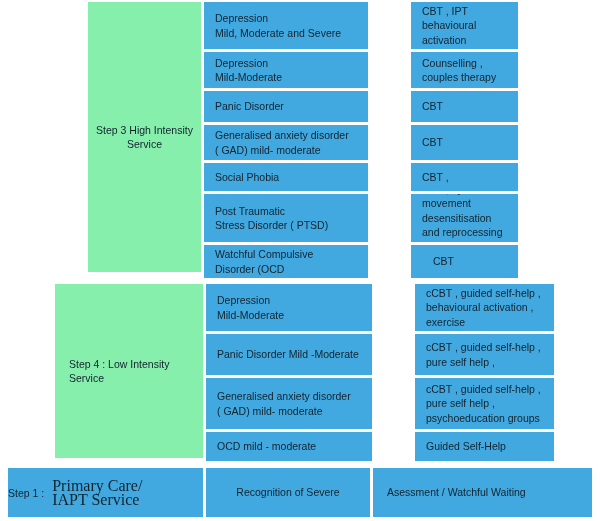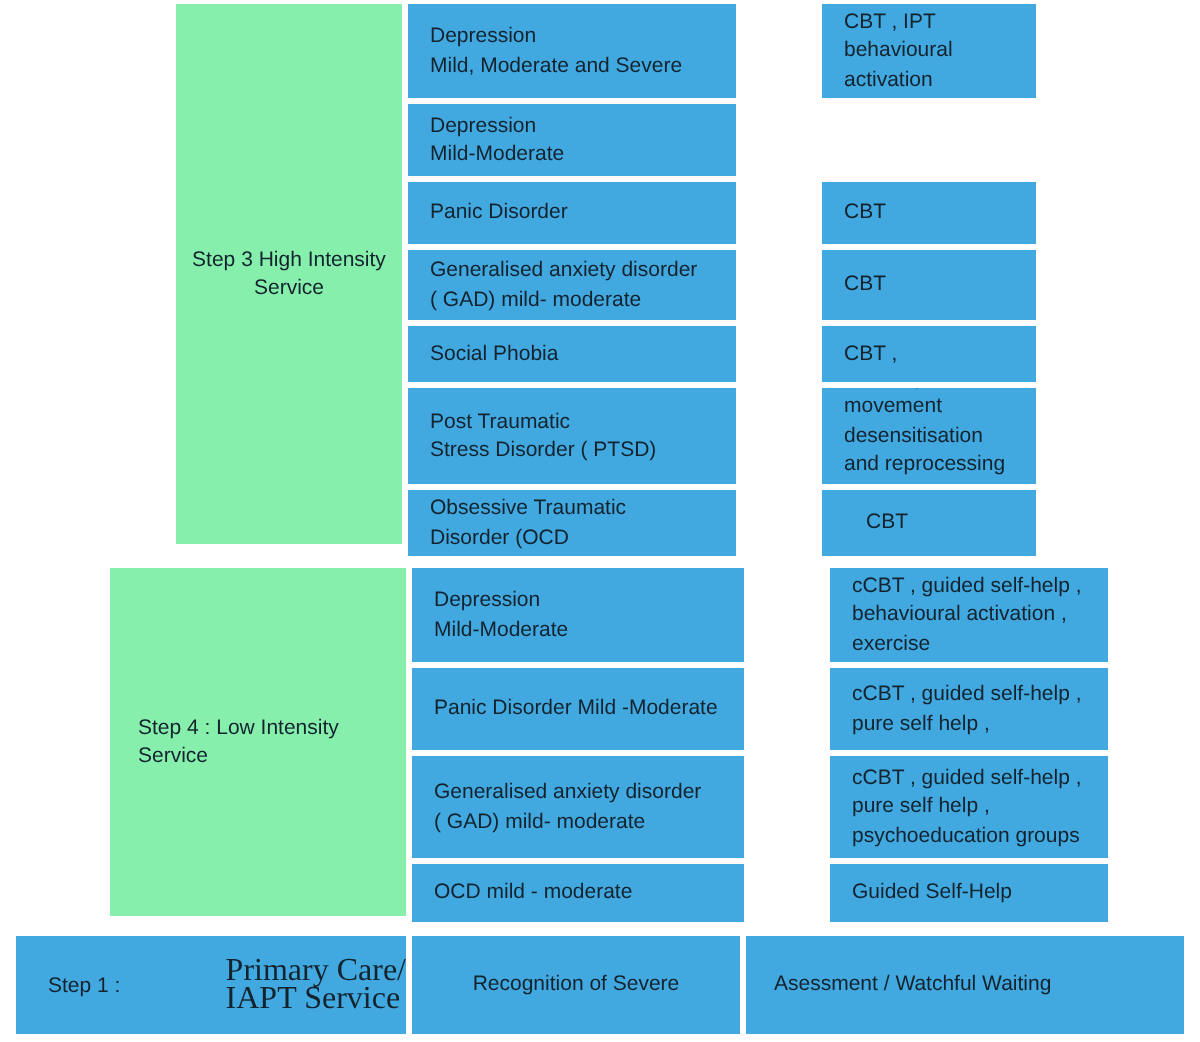--- a/index.html
+++ b/index.html
@@ -121,22 +121,22 @@
   #step1 .row { height: 49px; }
   #step1 .cell {
     justify-content: center;
   }
   #step1 .cell.step1-label {
     width: 195px;
     flex: 0 0 auto;
     display: flex;
     flex-direction: row;
     align-items: center;
-    justify-content: space-between;
-    padding-left: 16px;
+    justify-content: flex-start;
+    padding-left: 0;
   }
   #step1 .step1-label .s1-prefix {
     font-size: 10.5px;
     line-height: 14px;
     padding-right: 8px;
     white-space: nowrap;
   }
   #step1 .step1-label .s1-name {
     font-size: 16px;
     line-height: 14px;
@@ -178,20 +178,22 @@
       <div class="row gap-h" style="height:47px">
         <div class="cell condition gap-v">Depression
 Mild, Moderate and Severe</div>
         <div class="cell treatment">CBT , IPT
  behavioural activation</div>
       </div>
 
       <div class="row gap-h" style="height:36px">
         <div class="cell condition gap-v">Depression
 Mild-Moderate</div>
+        <div class="cell treatment">Counselling ,
+couples therapy</div>
       </div>
 
       <div class="row gap-h" style="height:31px">
         <div class="cell condition gap-v">Panic Disorder</div>
         <div class="cell treatment">CBT</div>
       </div>
 
       <div class="row gap-h" style="height:35px">
         <div class="cell condition gap-v">Generalised anxiety disorder
 ( GAD) mild- moderate</div>
@@ -205,21 +207,21 @@
 
       <div class="row gap-h" style="height:48px">
         <div class="cell condition gap-v">Post Traumatic
 Stress Disorder ( PTSD)</div>
         <div class="cell treatment">CBT , eye movement
 desensitisation
  and reprocessing (EMDR)</div>
       </div>
 
       <div class="row" style="height:33px">
-        <div class="cell condition gap-v">Obsessive Traumatic
+        <div class="cell condition gap-v">Watchful Compulsive
 Disorder (OCD</div>
         <div class="cell treatment" style="padding-left:22px">CBT</div>
       </div>
 
     </div>
   </div>
 
   <div class="step-block" id="step2">
 
     <div class="step-label-col gap-v">

